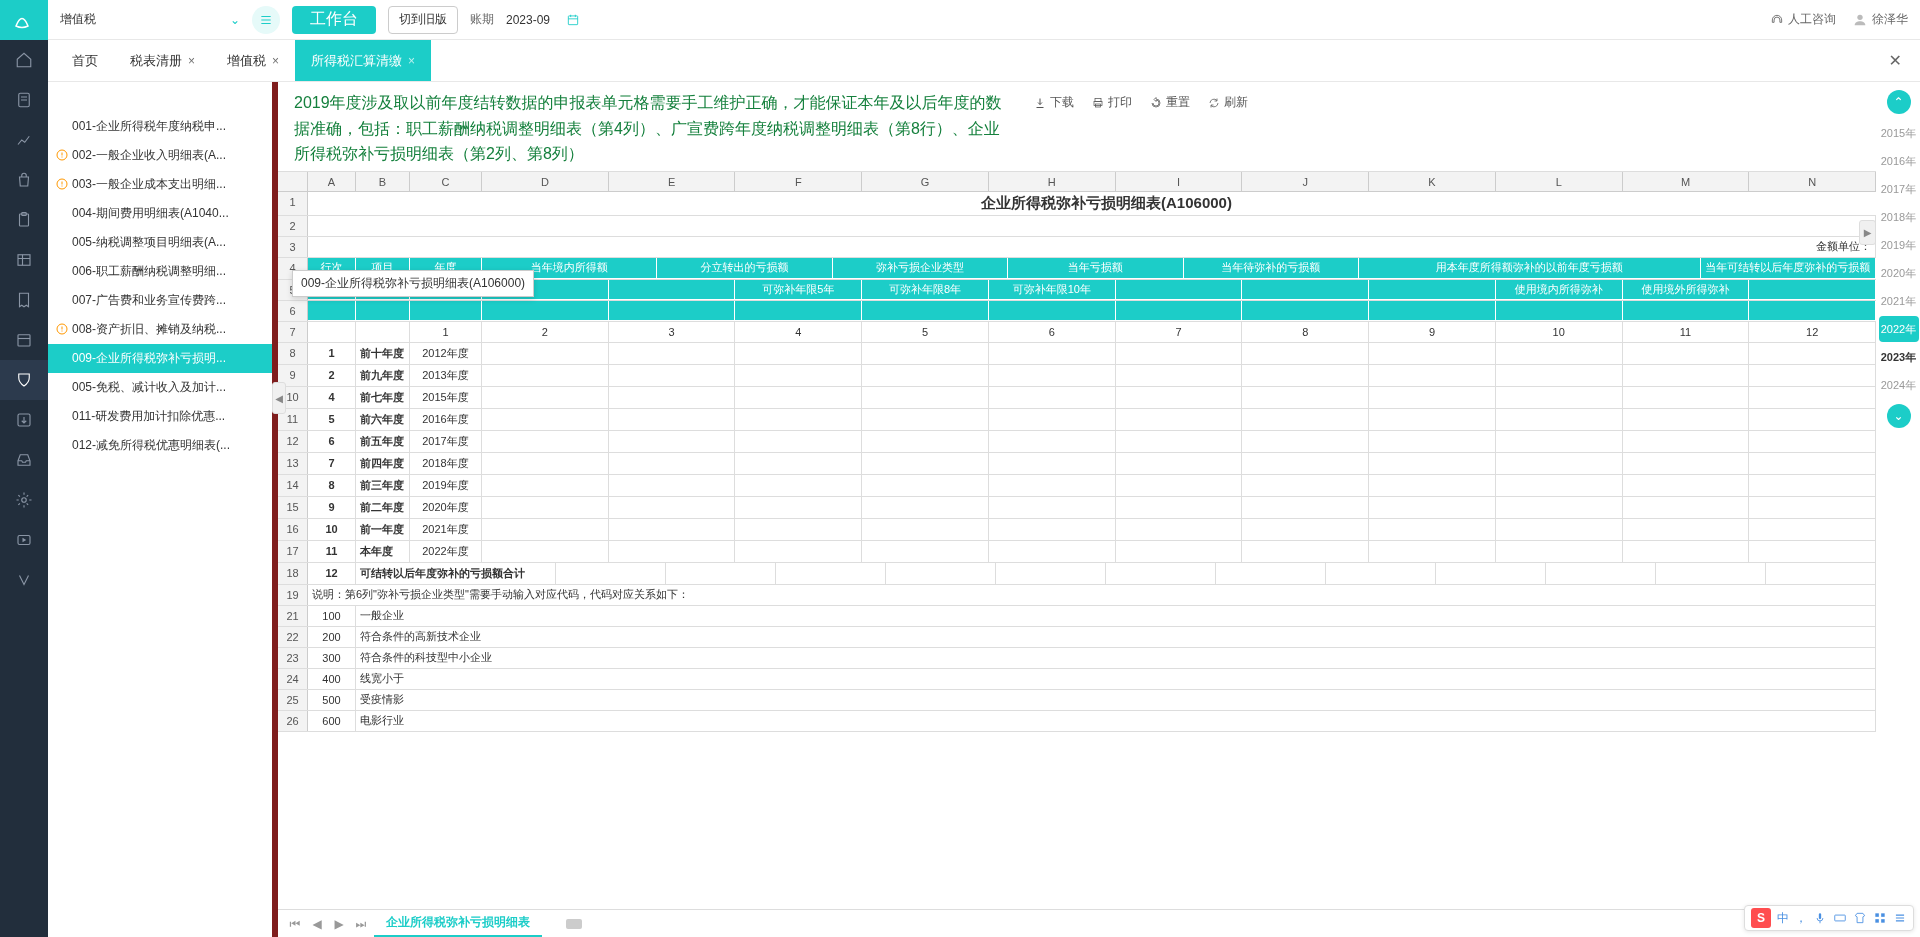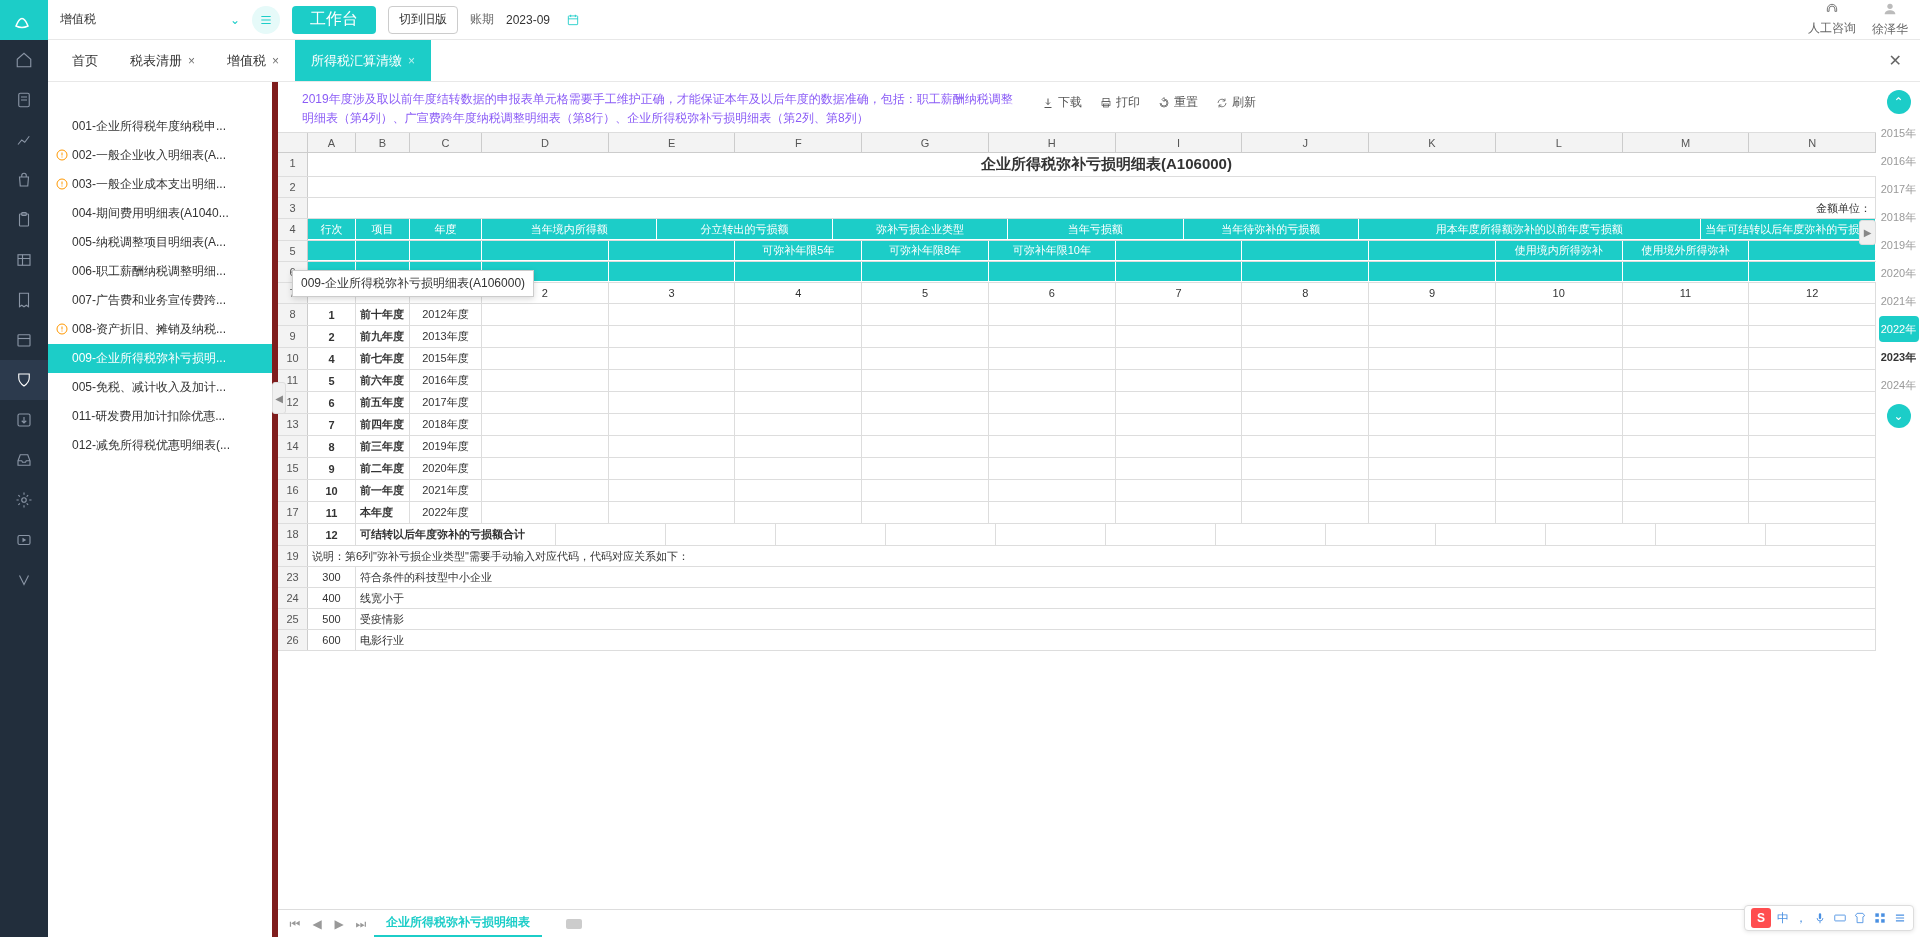--- a/index.html
+++ b/index.html
@@ -23,21 +23,21 @@
 .dropdown-box { display: flex; align-items: center; gap: 8px; cursor: pointer; min-width: 180px; }
 .dropdown-box .chev { color: #1ccdc8; }
 .circle-icon { width: 28px; height: 28px; border-radius: 50%; background: #e6faf9; display: flex; align-items: center; justify-content: center; color: #1ccdc8; }
 .btn-primary { background: #1ccdc8; color: #fff; border: none; border-radius: 4px; padding: 0 18px; height: 28px; cursor: pointer; font-size: 16px; }
 .btn-outline { background: #fff; color: #333; border: 1px solid #ccc; border-radius: 4px; padding: 0 10px; height: 28px; cursor: pointer; font-size: 12px; }
 .period-label { color: #666; }
 .period-val { color: #333; }
 .cal-icon { color: #1ccdc8; margin-left: 4px; }
 .topbar .spacer { flex: 1; }
 .topbar .user-area { display: flex; align-items: center; gap: 16px; color: #666; }
-.topbar .user-area .item { display: flex; align-items: center; gap: 4px; cursor: pointer; flex-direction: column; }
+.topbar .user-area .item { display: flex; align-items: center; gap: 4px; cursor: pointer; }
 
 
 .tabs { height: 42px; border-bottom: 1px solid #e8e8e8; display: flex; align-items: stretch; padding: 0 8px; position: relative; }
 .tab { display: flex; align-items: center; padding: 0 16px; cursor: pointer; color: #333; gap: 6px; font-size: 13px; }
 .tab.active { background: #1ccdc8; color: #fff; }
 .tab .close { font-size: 12px; opacity: 0.7; }
 .tabs .tab-close-all { margin-left: auto; display: flex; align-items: center; padding: 0 10px; cursor: pointer; color: #666; font-size: 16px; }
 
 
 .content { flex: 1; display: flex; min-height: 0; position: relative; }
@@ -51,21 +51,21 @@
 
 
 .collapse-handle { position: absolute; left: 224px; top: 300px; width: 14px; height: 32px; background: #f0f0f0; border: 1px solid #ddd; border-radius: 3px; display: flex; align-items: center; justify-content: center; cursor: pointer; color: #888; font-size: 10px; z-index: 5; }
 
 
 .tooltip { position: absolute; left: 244px; top: 188px; background: #fff; border: 1px solid #ccc; padding: 4px 8px; box-shadow: 0 2px 6px rgba(0,0,0,0.15); z-index: 10; font-size: 12px; white-space: nowrap; }
 
 
 .work { flex: 1; display: flex; flex-direction: column; min-width: 0; position: relative; }
 .notice-bar { padding: 8px 16px 4px 16px; display: flex; align-items: flex-start; gap: 20px; }
-.notice-text { color: #8b5cf6; line-height: 1.6; flex: 1; font-size: 12px; max-width: 720px; margin-left: 8px; }
+.notice-text { color: #15803d; line-height: 1.6; flex: 1; font-size: 16px; max-width: 720px; }
 .action-bar { display: flex; gap: 18px; color: #555; padding-top: 4px; font-family: Liberation Mono, monospace; }
 .action-bar .act { display: flex; align-items: center; gap: 4px; cursor: pointer; }
 
 
 .sheet-wrap { flex: 1; display: flex; flex-direction: column; border-top: 1px solid #ddd; min-height: 0; }
 .col-headers { display: flex; background: #f3f3f3; border-bottom: 1px solid #ccc; height: 20px; font-size: 11px; color: #555; }
 .corner { width: 30px; border-right: 1px solid #ccc; }
 .col-h { flex: 1; text-align: center; border-right: 1px solid #ccc; line-height: 20px; min-width: 0; }
 .col-h.narrow { flex: 0 0 48px; }
 .col-h.medB { flex: 0 0 54px; }
@@ -610,20 +610,30 @@
                 <div class="cell flex"></div>
                 <div class="cell flex"></div>
                 <div class="cell flex"></div>
                 <div class="cell flex"></div>
                 <div class="cell flex"></div>
                 <div class="cell flex"></div>
               </div>
               <div class="grid-row ">
                 <div class="row-h">19</div>
                 <div class="cell flex" style="flex: 1 1 0%;">说明：第6列"弥补亏损企业类型"需要手动输入对应代码，代码对应关系如下：</div>
+              </div>
+              <div class="grid-row ">
+                <div class="row-h">21</div>
+                <div class="cell narrow center">100</div>
+                <div class="cell flex">一般企业</div>
+              </div>
+              <div class="grid-row ">
+                <div class="row-h">22</div>
+                <div class="cell narrow center">200</div>
+                <div class="cell flex">符合条件的高新技术企业</div>
               </div>
               <div class="grid-row ">
                 <div class="row-h">23</div>
                 <div class="cell narrow center">300</div>
                 <div class="cell flex">符合条件的科技型中小企业</div>
               </div>
               <div class="grid-row ">
                 <div class="row-h">24</div>
                 <div class="cell narrow center">400</div>
                 <div class="cell flex">线宽小于</div>

